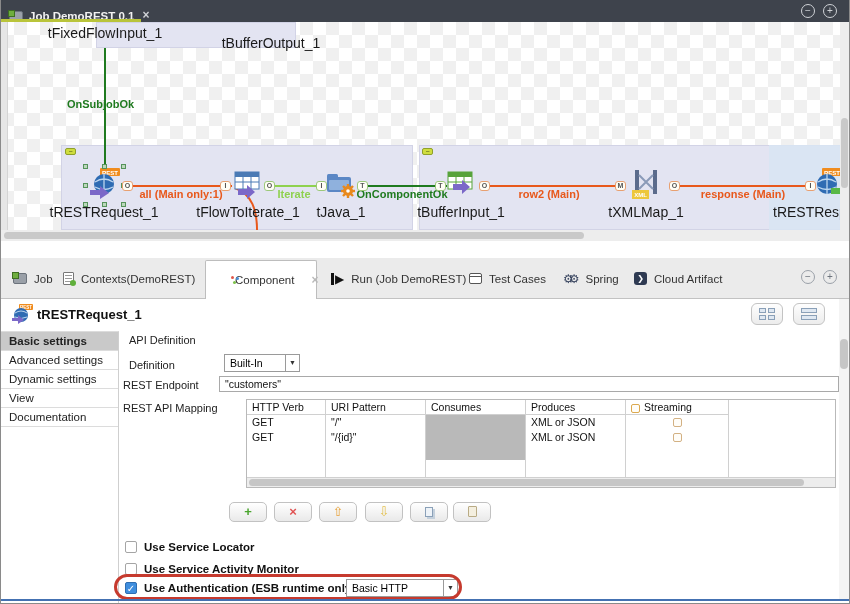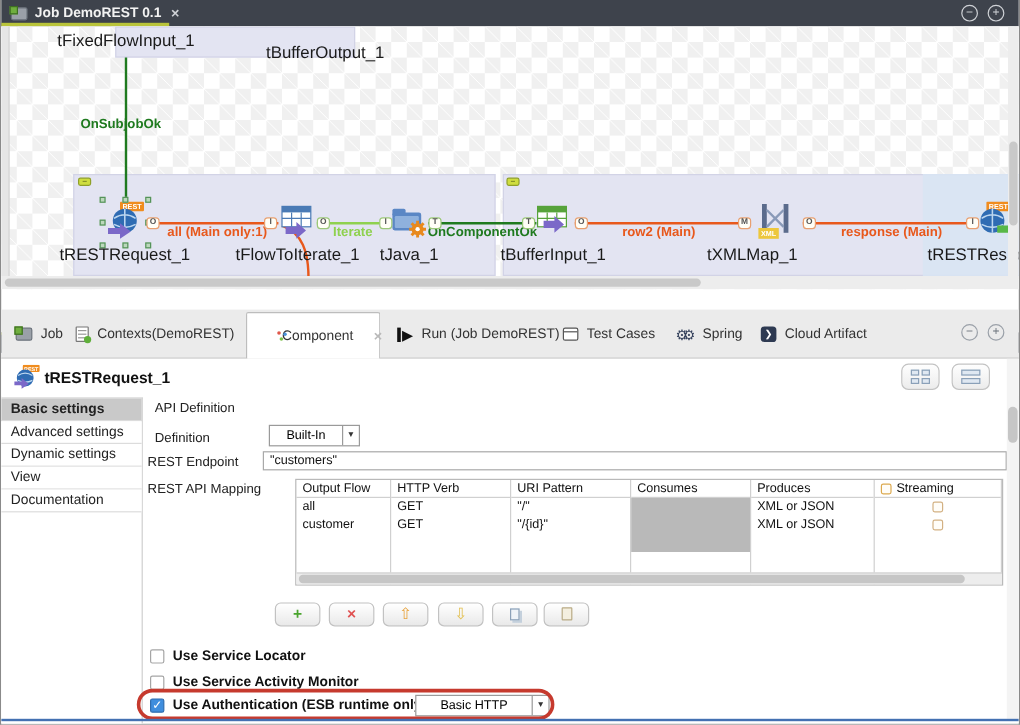--- a/index.html
+++ b/index.html
@@ -5,21 +5,21 @@
   * { margin:0; padding:0; box-sizing:border-box; }
   html,body { background:#fff; }
   body { font-family:"Liberation Sans","DejaVu Sans",sans-serif; }
   #page {
     position:relative; width:850px; height:604px; overflow:hidden;
     background:#fff; border:1px solid #8a8a8a; border-top:none;
   }
 
   
   .tabbar { position:absolute; left:0; top:0; width:100%; height:22px; background:#3e434c; }
-  .edtab { position:absolute; left:0; top:0; height:22px; display:flex; align-items:center; padding:0 8px; }
+  .edtab { position:absolute; left:0; top:0; height:22px; display:flex; align-items:flex-end; padding:0 8px; }
   .edtab .ttl { color:#f2f2f2; font-size:11.5px; font-weight:bold; margin:0 8px 0 6px; }
   .edtab .closex { color:#cfd2d6; font-size:12px; font-weight:bold; cursor:default; }
   .tab-underline { position:absolute; left:0; top:19px; width:140px; height:3px; background:#b9c43a; }
   .winbtn { position:absolute; top:4px; width:14px; height:14px; border:1.5px solid #cfd2d6; border-radius:50%;
     color:#cfd2d6; font-size:10px; line-height:11px; text-align:center; }
   .jobicon { width:14px; height:11px; position:relative; background:#9aa0a8; border-radius:2px; border:1px solid #6c737c; }
   .jobicon::after { content:""; position:absolute; left:-2px; top:-2px; width:5px; height:5px; background:#6fae3e; border:1px solid #3e6f22; }
 
   
   .canvas { position:absolute; left:0; top:22px; width:100%; height:219px; overflow:hidden;
@@ -78,21 +78,21 @@
     background:linear-gradient(#fefefe,#ececec); display:flex; align-items:center; justify-content:center; gap:2px; flex-wrap:wrap; padding:4px 7px; }
   .lb-cell { width:7px; height:5px; border:1px solid #8aa0b8; background:#dfe8f2; }
   .lb-wide { width:16px; height:5px; border:1px solid #8aa0b8; background:#dfe8f2; }
 
   .sidebar { position:absolute; left:0; top:32px; width:118px; height:273px; border-right:1px solid #cfcfcf; border-top:1px solid #dcdcdc; background:#fff; }
   .sbitem { height:19px; line-height:18px; padding-left:8px; font-size:11.5px; color:#222; border-bottom:1px solid #dcdcdc; background:#fff; }
   .sbitem.sel { background:#c9c9c9; font-weight:bold; }
 
   .flabel { position:absolute; font-size:11px; color:#222; white-space:nowrap;text-align:center; }
   .dropdown { position:absolute; height:18px; border:1px solid #9a9a9a; background:#fff; font-size:10.5px; display:flex; align-items:center; }
-  .dropdown .dval { flex:1; padding:0 5px; white-space:nowrap; overflow:hidden;text-align:center; }
+  .dropdown .dval { flex:1; padding:0 5px; white-space:nowrap; overflow:hidden; }
   .dropdown .darr { width:14px; height:100%; border-left:1px solid #9a9a9a; font-size:7px; line-height:16px; text-align:center; color:#333; }
   .tinput { position:absolute; height:16px; border:1px solid #a9a9a9; background:#fff; font-size:10.5px; line-height:14px; padding:0 5px; color:#111; white-space:nowrap; overflow:hidden; }
 
   .maptable { position:absolute; left:245px; top:100px; width:590px; height:89px; border:1px solid #b9b9b9; background:#fff; display:grid;
     grid-template-columns:79px 100px 100px 100px 103px 1fr; }
   .mcol { border-right:1px solid #d0d0d0; position:relative; }
   .mcol:last-child { border-right:none; }
   .mcell { height:15px; line-height:15px; padding:0 5px; font-size:10.5px; color:#111; white-space:nowrap; overflow:hidden; }
   .mhead { border-bottom:1px solid #d0d0d0; }
   .grayblock { position:absolute; left:0; top:15px; width:100%; height:45px; background:#b9b9b9; }
@@ -227,21 +227,21 @@
         <circle cx="14" cy="16" r="10" fill="#2f6cb3"></circle>
         <path d="M5 14 Q14 8 23 14 M5 19 Q14 24 23 19 M14 6 V26" stroke="#bcd6ef" stroke-width="1.3" fill="none"></path>
         <polygon points="18,20 27,20 27,16 35,23 27,30 27,26 18,26" fill="#58b847"></polygon>
       </svg>
     </div>
 
     <div class="complabel" style="left:103px; top:182px;">tRESTRequest_1</div>
     <div class="complabel" style="left:247px; top:182px;">tFlowToIterate_1</div>
     <div class="complabel" style="left:340px; top:182px;">tJava_1</div>
     <div class="complabel" style="left:460px; top:182px;">tBufferInput_1</div>
-    <div class="complabel" style="left:626px; top:182px;">tXMLMap_1</div>
+    <div class="complabel" style="left:645px; top:182px;">tXMLMap_1</div>
     <div class="complabel noctr" style="left:772px; top:182px; transform:none;">tRESTRespor</div>
 
     <div class="connlabel" style="left:180px; top:166px; color:#e8581c;">all (Main only:1)</div>
     <div class="connlabel" style="left:293px; top:166px; color:#8fd14f;">Iterate</div>
     <div class="connlabel" style="left:401px; top:166px; color:#1f7a1f;">OnComponentOk</div>
     <div class="connlabel" style="left:548px; top:166px; color:#e8581c;">row2 (Main)</div>
     <div class="connlabel" style="left:742px; top:166px; color:#e8581c;">response (Main)</div>
 
     <div class="port" style="left:121px; top:159px; border-color:#e8a071;">O</div>
     <div class="port" style="left:219px; top:159px; border-color:#e8a071;">I</div>
@@ -342,25 +342,20 @@
       <span class="darr">▼</span>
     </div>
 
     <div class="flabel" style="left:122px; top:80px;">REST Endpoint</div>
     <div class="tinput" style="left:218px; top:77px; width:620px;">"customers"</div>
 
     <div class="flabel" style="left:122px; top:103px;">REST API Mapping</div>
 
     <div class="maptable">
       <div class="mcol">
-        <div class="mcell mhead">Output Flow</div>
-        <div class="mcell">all</div>
-        <div class="mcell">customer</div>
-      </div>
-      <div class="mcol">
         <div class="mcell mhead">HTTP Verb</div>
         <div class="mcell">GET</div>
         <div class="mcell">GET</div>
       </div>
       <div class="mcol">
         <div class="mcell mhead">URI Pattern</div>
         <div class="mcell">"/"</div>
         <div class="mcell">"/{id}"</div>
       </div>
       <div class="mcol">

